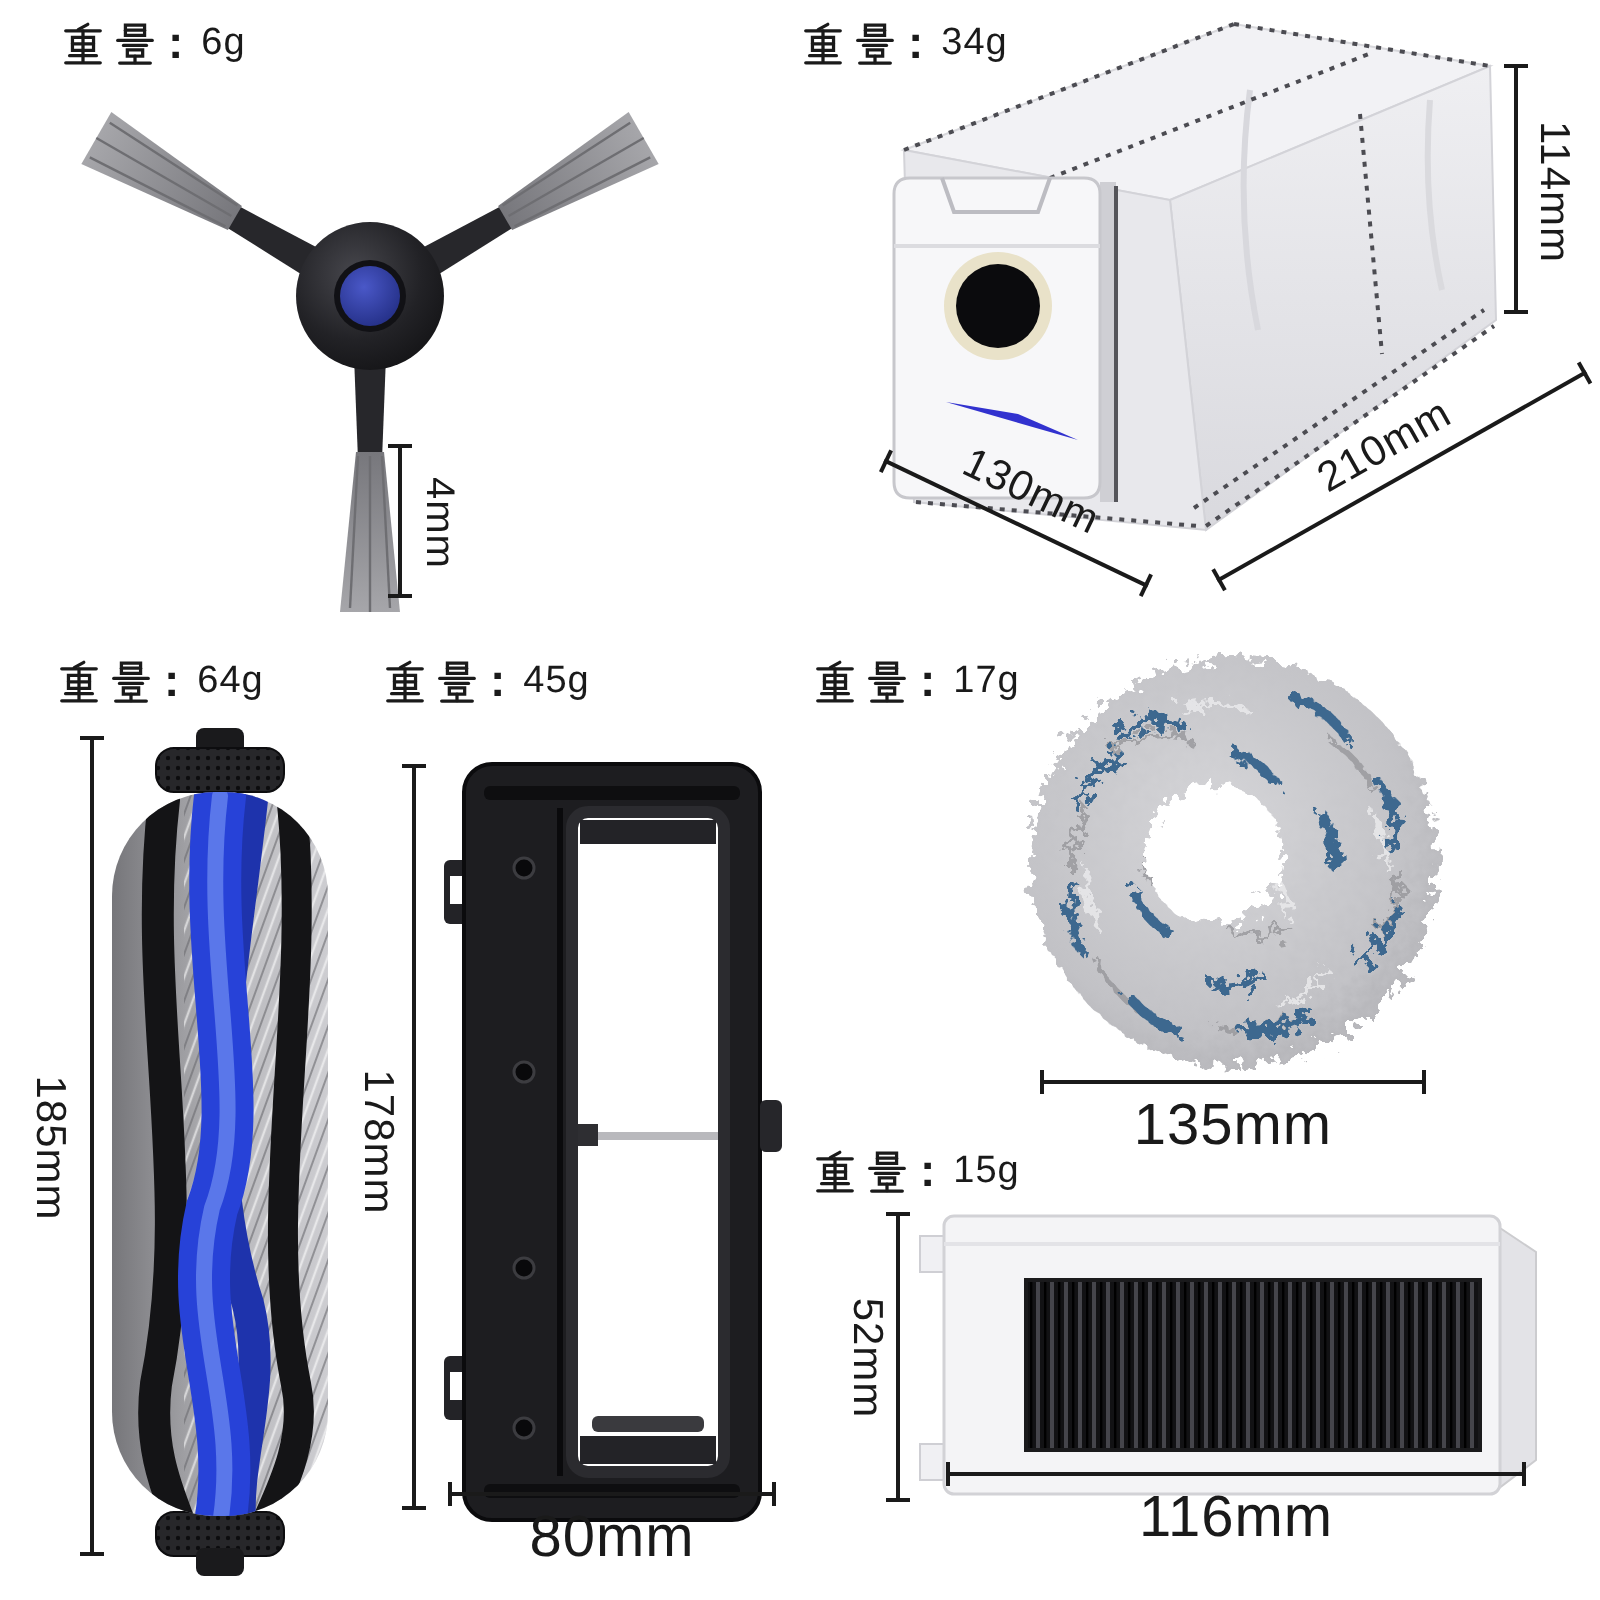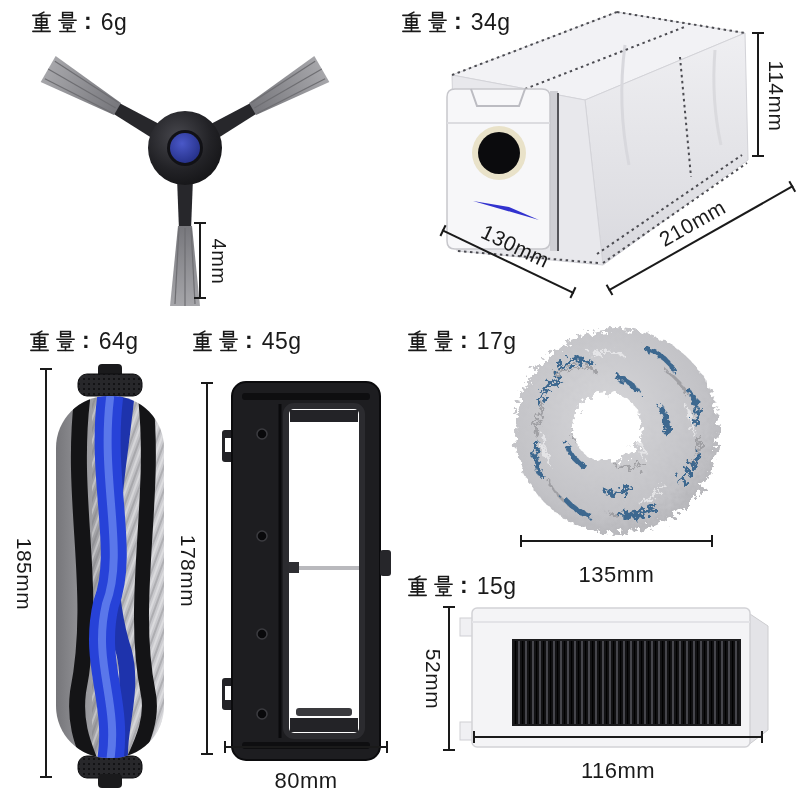--- a/index.html
+++ b/index.html
@@ -4,31 +4,31 @@
 <style>
   html,body{margin:0;padding:0;background:#fff;}
   .canvas{position:relative;width:800px;height:800px;background:#ffffff;overflow:hidden;
           font-family:"Liberation Sans",sans-serif;color:#1a1a1a;}
   svg{display:block;}
   .product{position:absolute;}
   
   .wlabel{position:absolute;display:flex;align-items:center;gap:3px;height:30px;}
   .wlabel .cjk{width:23px;height:23px;}
   .wlabel .colon{font-size:23px;font-weight:bold;margin:0 6px 2px 2px;}
-  .wlabel .wval{font-size:23px;letter-spacing:.5px;}
+  .wlabel .wval{font-size:19px;letter-spacing:.5px;}
   
   .vline{position:absolute;width:2px;background:#1a1a1a;}
   .vline::before,.vline::after{content:"";position:absolute;left:-5px;width:12px;height:2px;background:#1a1a1a;}
   .vline::before{top:0;} .vline::after{bottom:0;}
   .hwrap{position:absolute;display:flex;flex-direction:column;align-items:center;}
   .hline{width:100%;height:2px;background:#1a1a1a;position:relative;}
   .hline::before,.hline::after{content:"";position:absolute;top:-5px;width:2px;height:12px;background:#1a1a1a;}
   .hline::before{left:0;} .hline::after{right:0;}
   .dimtext{font-size:21px;letter-spacing:.5px;white-space:nowrap;}
-  .hwrap .dimtext{margin-top:20px;font-size:22px;}
+  .hwrap .dimtext{margin-top:5px;font-size:29px;}
   .vtext{position:absolute;transform:rotate(90deg);}
   .rdim{position:absolute;display:flex;flex-direction:column;align-items:center;gap:3px;}
   .rdim .dimtext{margin-bottom:1px;}
 </style>
 </head>
 <body>
 
 <div class="canvas">
 
   <svg style="position:absolute;width:0;height:0" aria-hidden="true">

